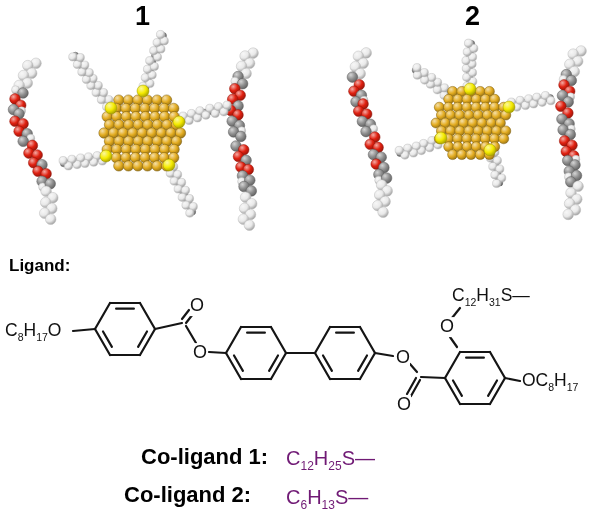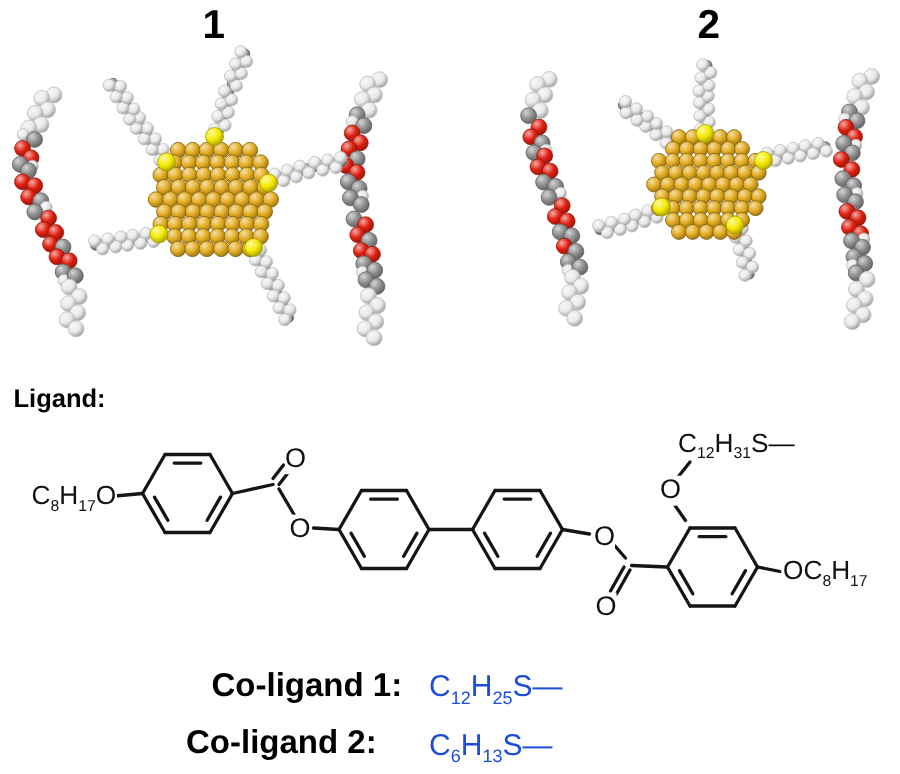--- a/index.html
+++ b/index.html
@@ -8,21 +8,21 @@
     font-family:"Liberation Sans",sans-serif;color:#000;overflow:hidden;
   }
   .model-label{position:absolute;font-weight:bold;font-size:27px;line-height:1;color:#000;}
   .ligand-heading{position:absolute;left:9px;top:257px;font-weight:bold;font-size:17px;line-height:1;}
   .structure{position:absolute;left:0;top:280px;width:600px;height:170px;}
   .structure svg{position:absolute;left:0;top:0;}
   .chem{position:absolute;font-size:17.5px;line-height:1.1;color:#111;white-space:nowrap;background:#fff;padding:0 1px;}
   .chem.o{font-size:18px;transform:translate(-50%,-50%);padding:0;}
   .chem sub,.colig-formula sub{font-size:0.6em;line-height:0;}
   .colig-label{position:absolute;font-weight:bold;font-size:22px;line-height:1;margin-left:16px;}
-  .colig-formula{position:absolute;font-size:20px;line-height:1;color:#1d4ed8;}
+  .colig-formula{position:absolute;font-size:20px;line-height:1;color:#701a75;}
 </style>
 </head>
 <body>
 
 <div class="fig">
 
   <svg id="models-svg" width="600" height="250" viewBox="0 0 600 250">
       <defs>
         <radialGradient id="g_gold" cx="35%" cy="30%" r="80%">
           <stop offset="0%" stop-color="#f4dfaa"></stop>
@@ -651,21 +651,21 @@
           <line x1="505" y1="98" x2="520" y2="101" stroke="#151515" stroke-width="2.2" stroke-linecap="round"></line>
         </g>
         <g>
           <line x1="182" y1="39" x2="189" y2="30" stroke="#151515" stroke-width="2.2" stroke-linecap="round"></line>
           <line x1="186" y1="43" x2="193" y2="34" stroke="#151515" stroke-width="2.2" stroke-linecap="round"></line>
           <line x1="416" y1="98" x2="407" y2="114" stroke="#151515" stroke-width="2.2" stroke-linecap="round"></line>
           <line x1="420" y1="100" x2="411" y2="116" stroke="#151515" stroke-width="2.2" stroke-linecap="round"></line>
         </g>
       </svg>
 
-    <div class="chem" style="left:20px;top:41px">C<sub>8</sub>H<sub>17</sub>O</div>
+    <div class="chem" style="left:4px;top:41px">C<sub>8</sub>H<sub>17</sub>O</div>
     <div class="chem o" style="left:197px;top:26px">O</div>
     <div class="chem o" style="left:200px;top:73px">O</div>
     <div class="chem o" style="left:403px;top:78px">O</div>
     <div class="chem o" style="left:404px;top:125px">O</div>
     <div class="chem o" style="left:447px;top:47px">O</div>
     <div class="chem" style="left:451px;top:6px">C<sub>12</sub>H<sub>31</sub>S—</div>
     <div class="chem" style="left:521px;top:91px">OC<sub>8</sub>H<sub>17</sub></div>
   </div>
 
   <div class="colig-label" style="left:125px;top:446px">Co-ligand 1:</div>

